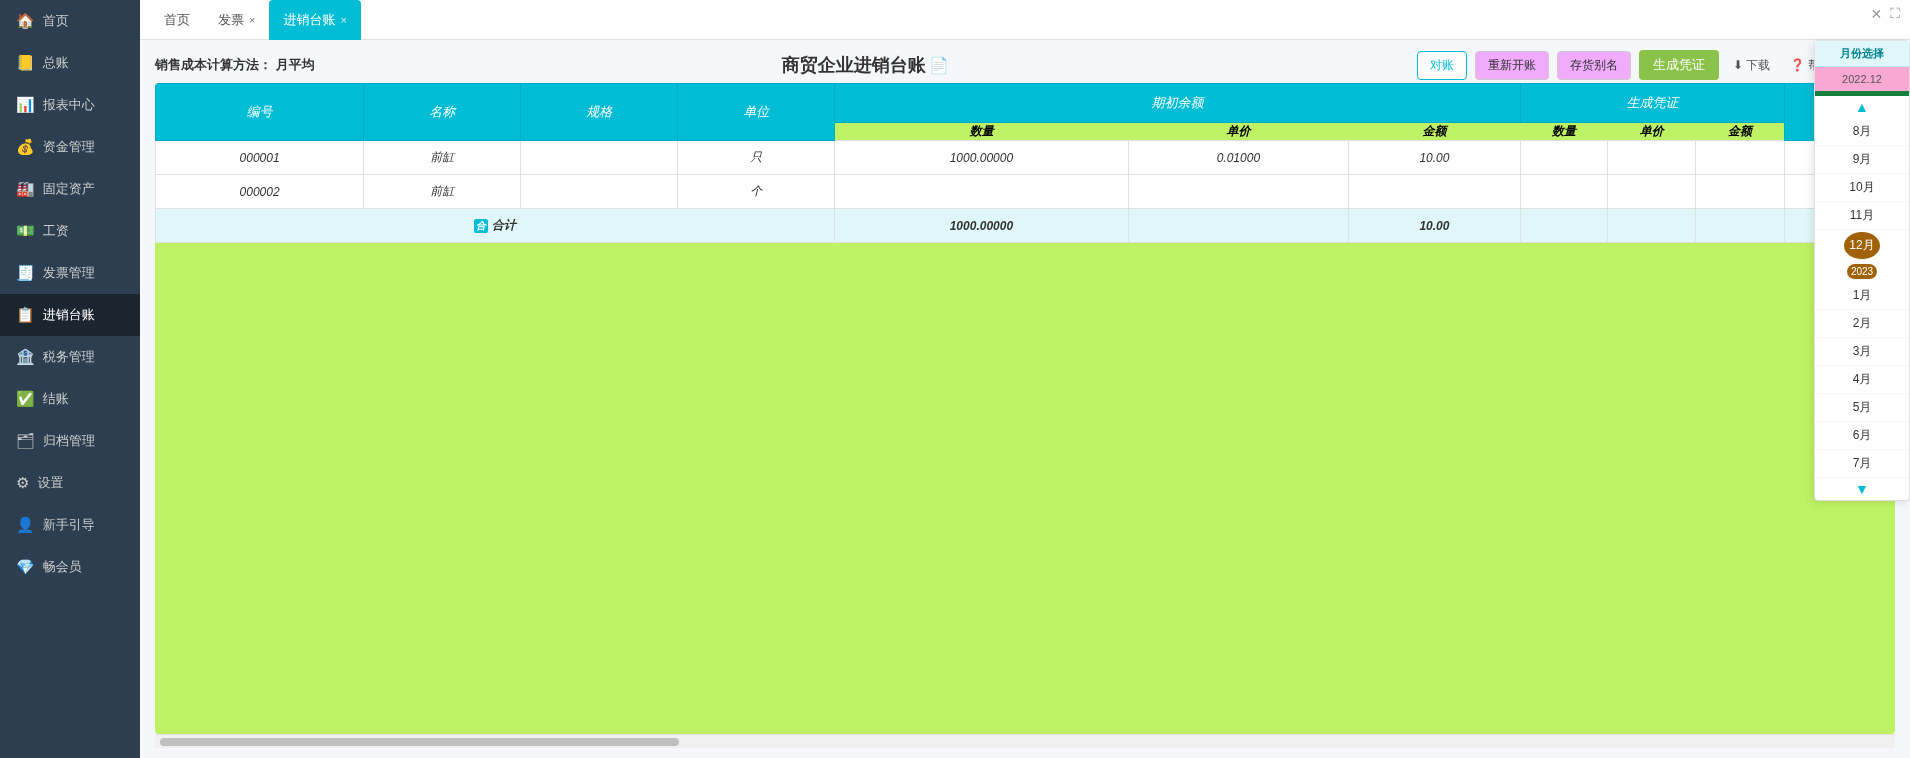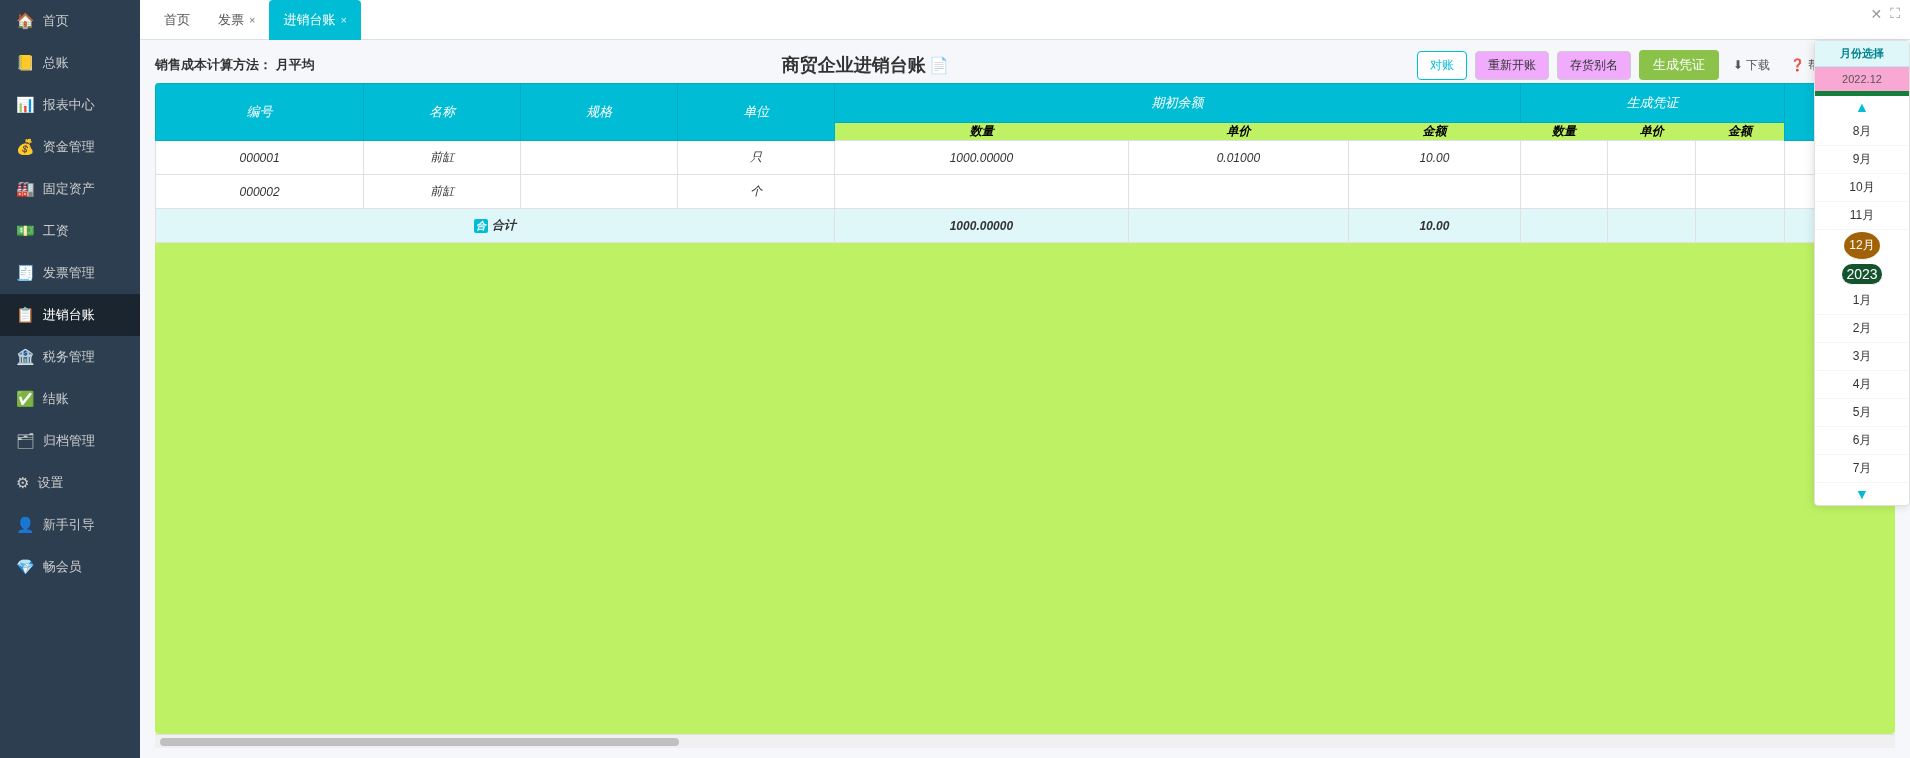--- a/index.html
+++ b/index.html
@@ -245,21 +245,21 @@
     }
     .month-item {
       text-align: center;
       padding: 5px 4px;
       font-size: 12px;
       color: #333;
       cursor: pointer;
       border-bottom: 1px solid #f5f5f5;
     }
     .month-item.active { background: #a16207; color: #fff; border-radius: 50%; margin: 2px auto; width: 36px; }
-    .month-item.year-badge { background: #14532d; color: #fff; font-size: 14px; padding: 2px 4px; border-radius: 10px; margin: 2px auto; width: fit-content; }
+    .month-item.year-badge { background: #a16207; color: #fff; font-size: 10px; padding: 2px 4px; border-radius: 10px; margin: 2px auto; width: fit-content; }
     .month-scroll-up, .month-scroll-down {
       text-align: center;
       padding: 3px;
       cursor: pointer;
       color: #00bcd4;
       font-size: 14px;
     }
 
     
     .table-wrapper::-webkit-scrollbar { width: 6px; height: 6px; }

